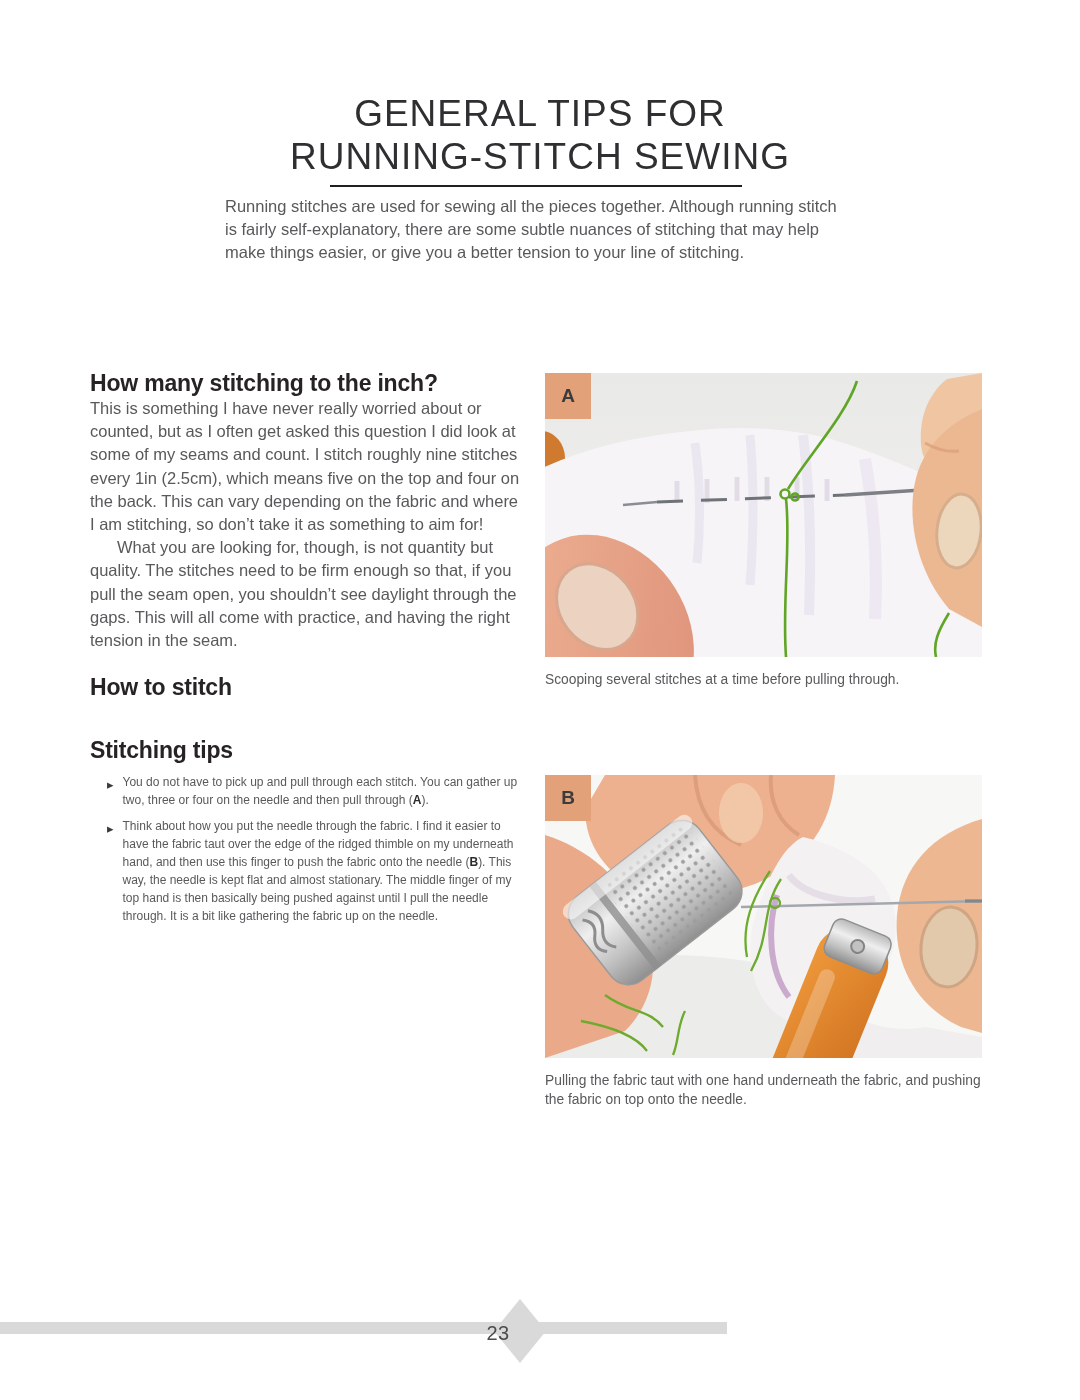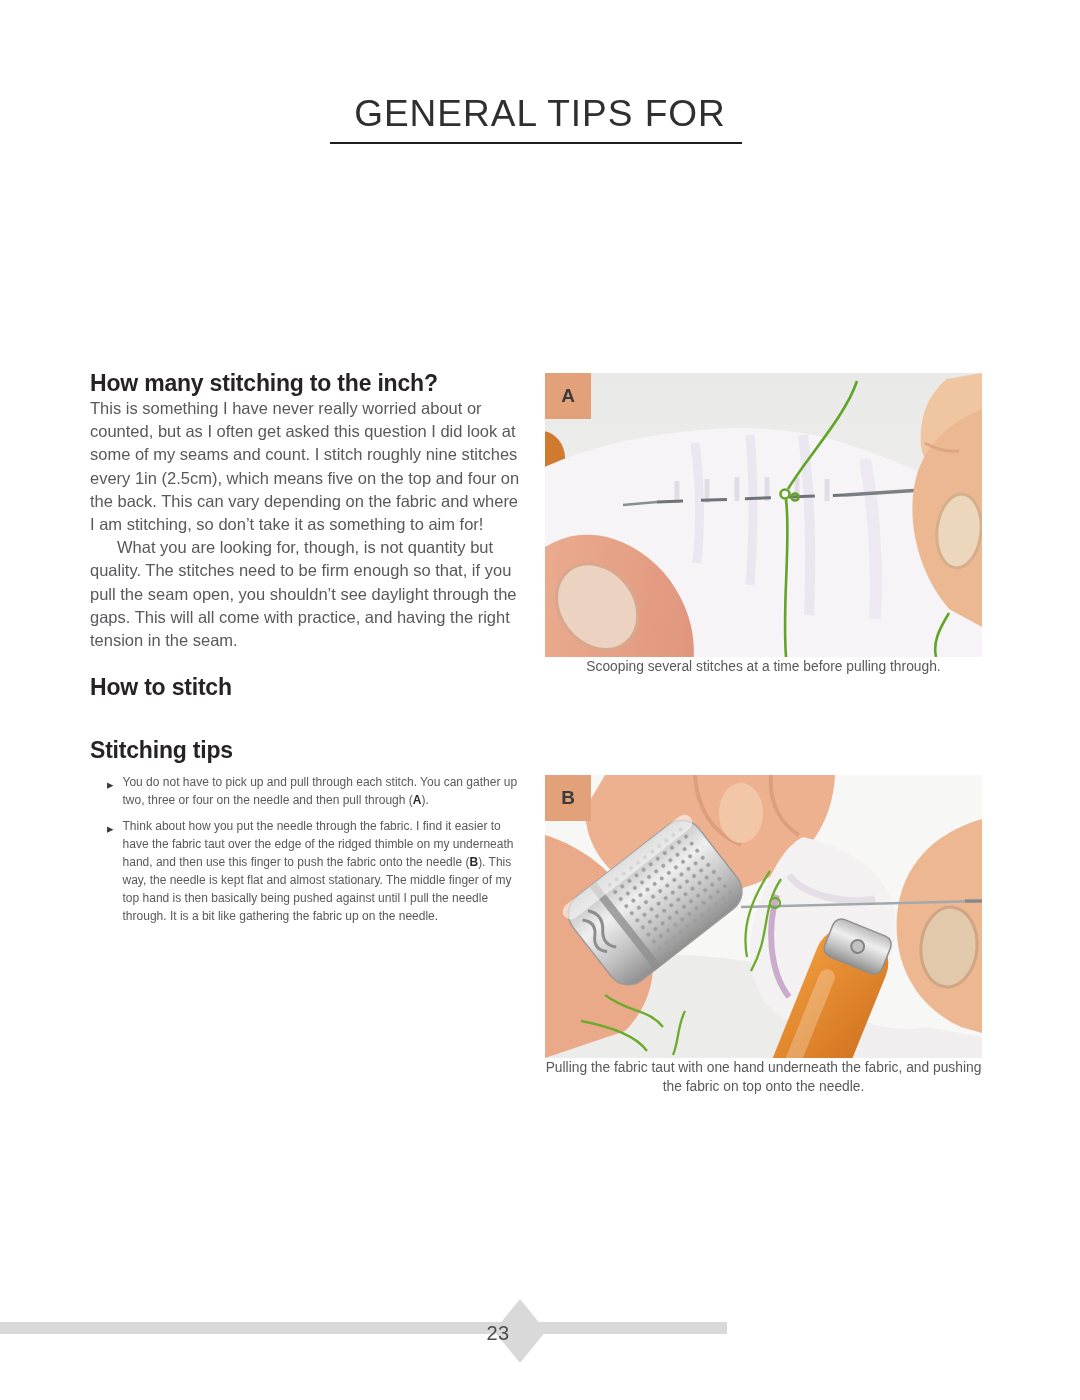--- a/index.html
+++ b/index.html
@@ -37,38 +37,40 @@
 
   
   .figure{position:absolute;width:437px;}
   .figure-a{left:545px;top:373px;}
   .figure-b{left:545px;top:775px;}
   .photo{position:relative;width:437px;overflow:hidden;background:#efefed;}
   .photo svg{display:block;}
   .badge{position:absolute;left:0;top:0;width:46px;height:46px;background:var(--badge);
          display:flex;align-items:center;justify-content:center;
          font-size:19px;font-weight:700;color:#3b3b3b;}
-  .caption{width:437px;text-align:center;font-size:13.8px;line-height:19px;color:var(--body-text);}
+  .caption{width:437px;margin-top:13px;text-align:left;font-size:13.8px;line-height:19px;color:var(--body-text);}
 
   
   .footer-rule{position:absolute;left:0;top:1322px;width:727px;height:12px;background:var(--footer-gray);}
   .diamond-wrap{position:absolute;left:494px;top:1299px;width:52px;height:64px;}
   .page-number{position:absolute;left:472px;top:1322px;width:52px;text-align:center;
                font-size:20px;color:#4c4c4c;letter-spacing:0.5px;}
 </style>
 </head>
 <body>
 
 <div class="page">
 
   <div class="title-block">
     <div class="title-line">GENERAL TIPS FOR</div>
+    <div class="title-line">RUNNING-STITCH SEWING</div>
     <div class="title-underline"></div>
   </div>
 
+  <p class="intro">Running stitches are used for sewing all the pieces together. Although running stitch is fairly self-explanatory, there are some subtle nuances of stitching that may help make things easier, or give you a better tension to your line of stitching.</p>
 
   <div class="left-col">
     <h2>How many stitching to the inch?</h2>
     <p>This is something I have never really worried about or counted, but as I often get asked this question I did look at some of my seams and count. I stitch roughly nine stitches every 1in (2.5cm), which means five on the top and four on the back. This can vary depending on the fabric and where I am stitching, so don’t take it as something to aim for!</p>
     <p class="first-indent">What you are looking for, though, is not quantity but quality. The stitches need to be firm enough so that, if you pull the seam open, you shouldn’t see daylight through the gaps. This will all come with practice, and having the right tension in the seam.</p>
 
     <h2 class="h-gap1">How to stitch</h2>
 
     <h2 class="h-gap2">Stitching tips</h2>
     <div class="tips-list">

